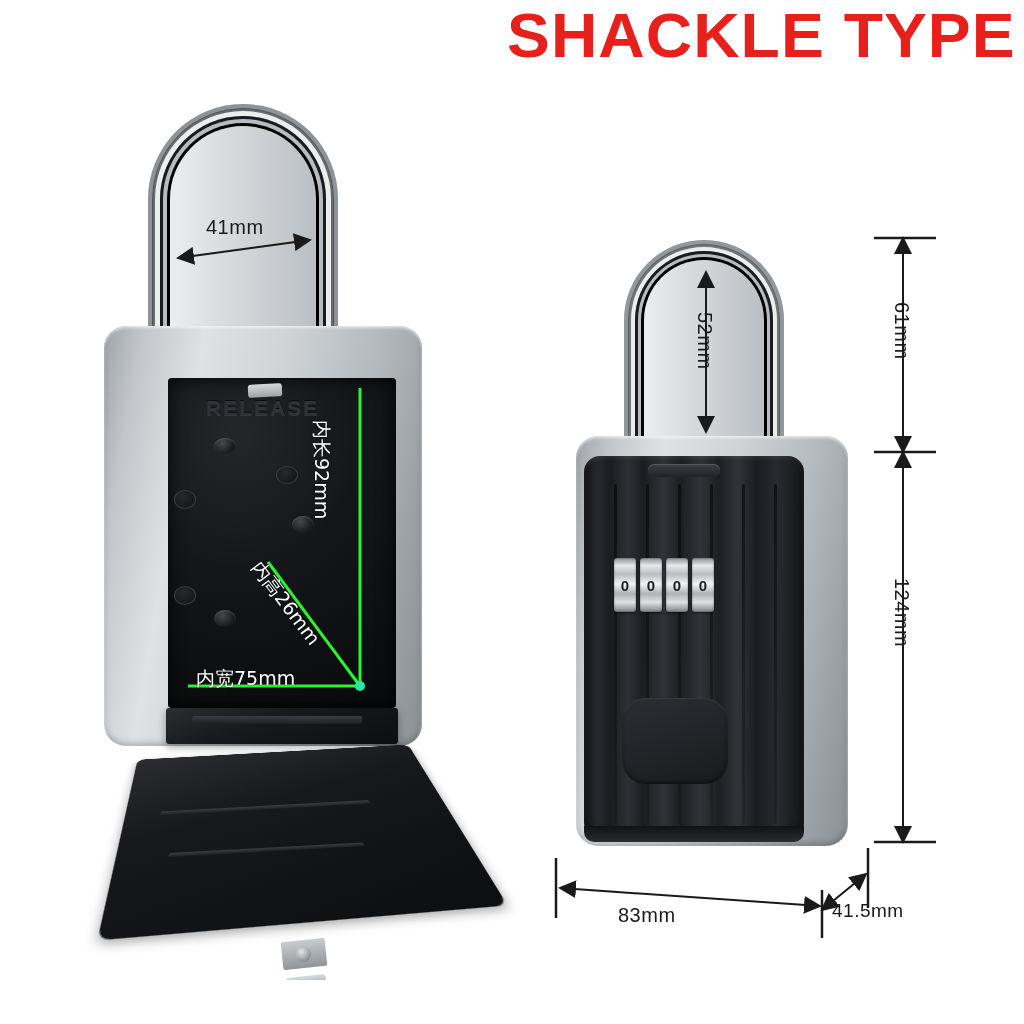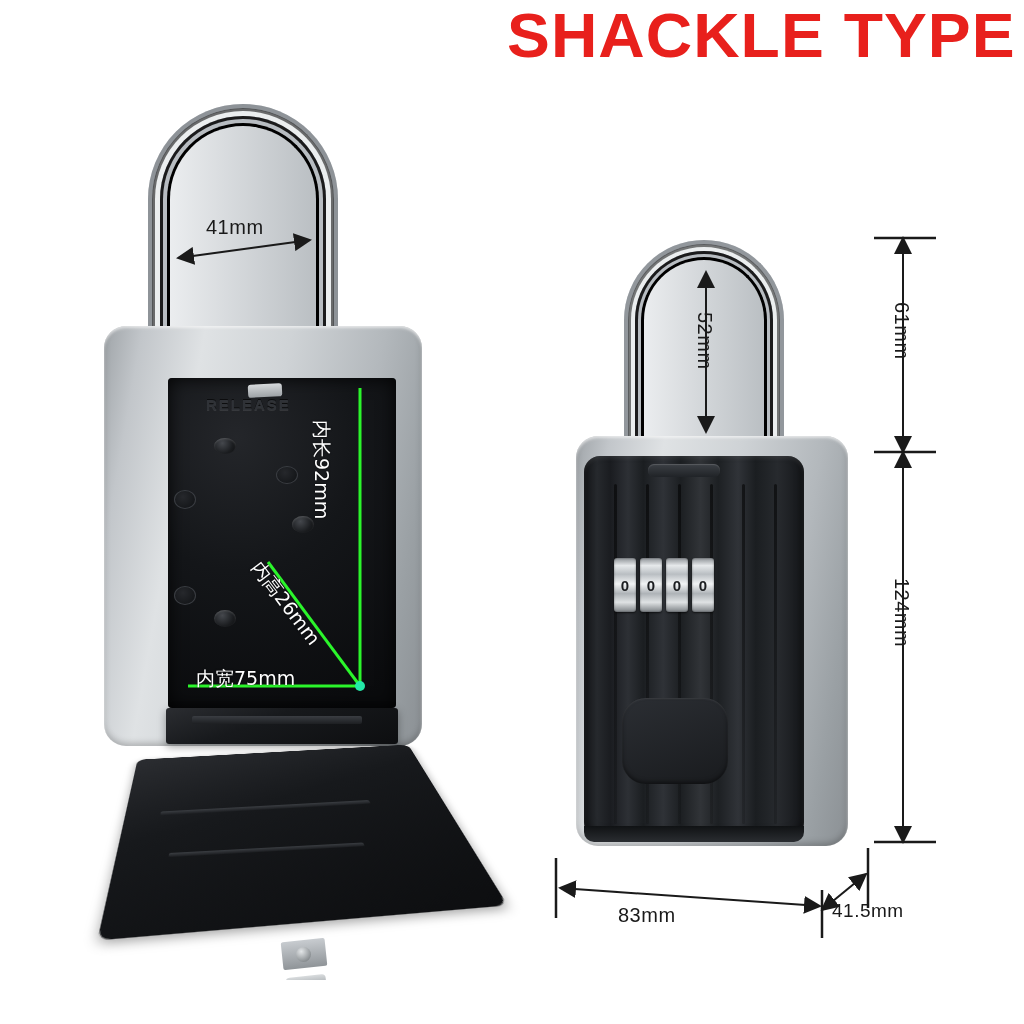--- a/index.html
+++ b/index.html
@@ -122,21 +122,21 @@
   }
   .cav-ring {
     position: absolute;
     border-radius: 50%;
     border: 1.5px solid #3a3d42;
     background: radial-gradient(circle at 40% 35%, #26282c 0%, #16181b 70%);
   }
   .release-emboss {
     position: absolute;
     color: #2f3237;
-    font-size: 15px;
+    font-size: 21px;
     font-weight: 700;
     letter-spacing: 2px;
     font-family: "Liberation Sans", sans-serif;
     text-shadow: 0 1px 0 rgba(255,255,255,.10), 0 -1px 0 rgba(0,0,0,.6);
   }
   .release-clip {
     position: absolute;
     background: linear-gradient(180deg, #d6d9db, #9da2a6);
     border-radius: 3px;
     transform: rotate(-3deg);

